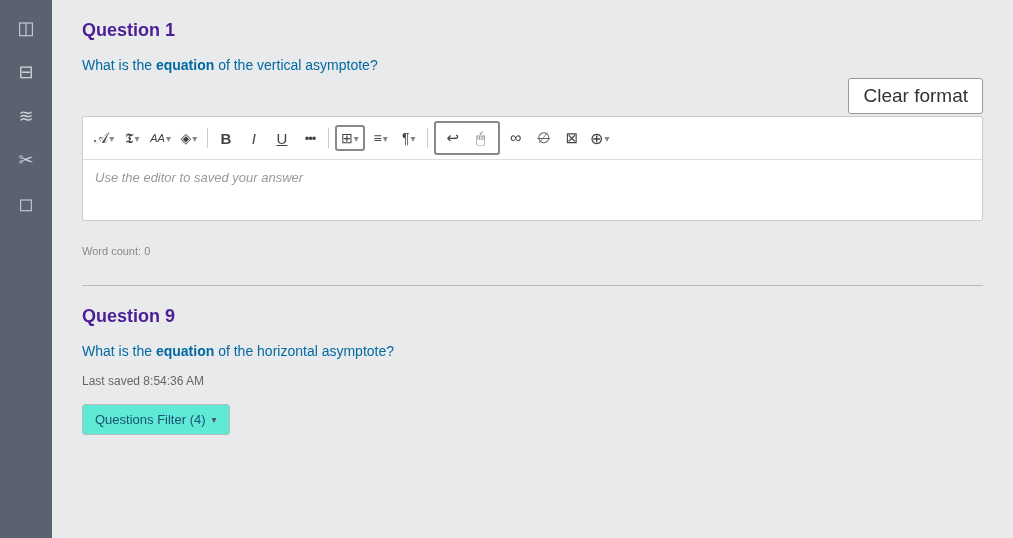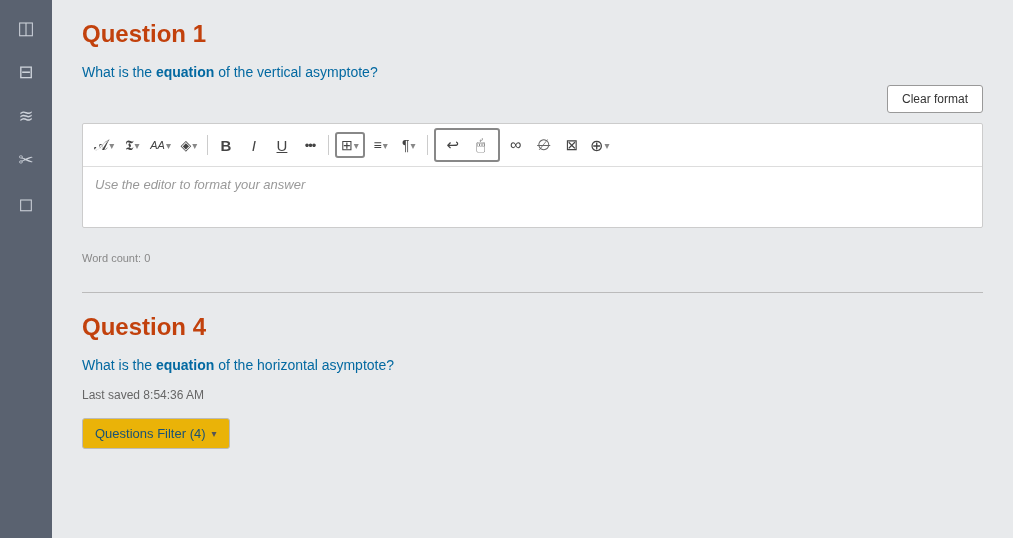--- a/index.html
+++ b/index.html
@@ -40,23 +40,23 @@
       background: #e8eaec;
       padding: 20px 30px;
       overflow-y: auto;
     }
 
     .question-block {
       margin-bottom: 24px;
     }
 
     .question-title {
-      font-size: 24px;
+      font-size: 18px;
       font-weight: bold;
-      color: #c2410c;
+      color: #4c1d95;
       margin-bottom: 14px;
     }
 
     .question-text {
       font-size: 14px;
       color: #0369a1;
       margin-bottom: 12px;
       line-height: 1.5;
     }
 
@@ -72,21 +72,21 @@
     }
 
     .clear-format-btn {
       position: absolute;
       top: -38px;
       right: 0;
       background: #fff;
       border: 1px solid #999;
       border-radius: 3px;
       padding: 6px 14px;
-      font-size: 12px;
+      font-size: 19px;
       color: #333;
       cursor: pointer;
       white-space: nowrap;
     }
 
     .toolbar {
       display: flex;
       align-items: center;
       padding: 4px 8px;
       border-bottom: 1px solid #ddd;
@@ -171,21 +171,21 @@
     .last-saved {
       font-size: 12px;
       color: #666;
       margin-bottom: 16px;
     }
 
     .questions-filter-btn {
       display: inline-flex;
       align-items: center;
       gap: 6px;
-      background: #eab308;
+      background: #5eead4;
       border: 1px solid #bbb;
       border-radius: 3px;
       padding: 7px 12px;
       font-size: 13px;
       color: #1a5276;
       cursor: pointer;
     }
 
     .questions-filter-btn .chevron {
       font-size: 10px;
@@ -271,31 +271,31 @@
           </span>
 
           <button class="toolbar-btn" style="font-size:16px;">∞</button>
           <button class="toolbar-btn" style="font-size:15px; text-decoration: line-through; color:#666;">∅</button>
           <button class="toolbar-btn" style="font-size:15px;">⊠</button>
           <span class="toolbar-dropdown toolbar-btn">
             <span style="font-size:16px;">⊕</span>
           </span>
         </div>
 
-        <div class="editor-body">Use the editor to format your answer</div>
+        <div class="editor-body">Use the editor to saved your answer</div>
       </div>
 
       <div class="word-count">Word count: 0</div>
     </div>
   </div>
 
   <hr class="divider-line">
 
   <div class="question-block">
-    <div class="question-title">Question 4</div>
+    <div class="question-title">Question 9</div>
 
     <div class="question-text">
       <span>What is the </span><strong>equation</strong><span> of the horizontal asymptote?</span>
     </div>
 
     <div class="last-saved">Last saved 8:54:36 AM</div>
 
     <button class="questions-filter-btn">
       <span>Questions Filter (4)</span>
       <span class="chevron">▾</span>

